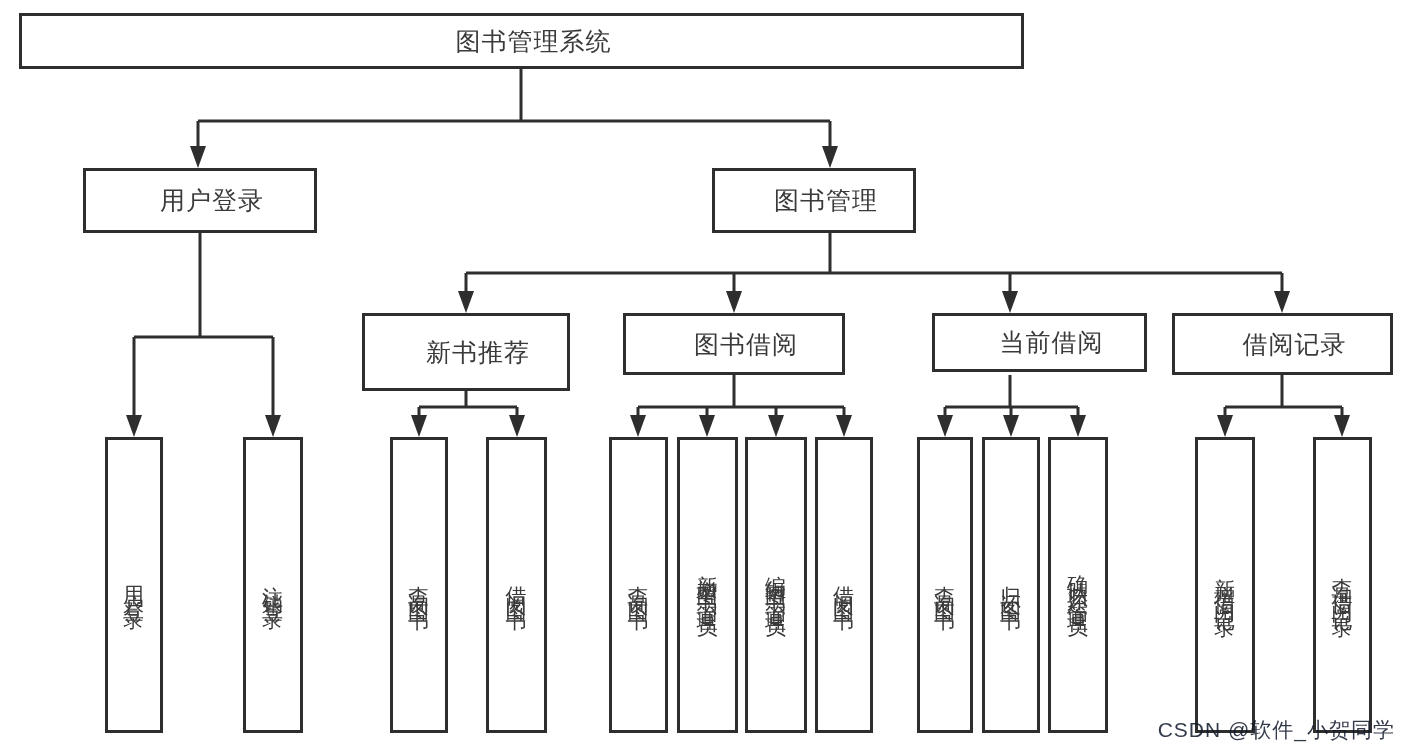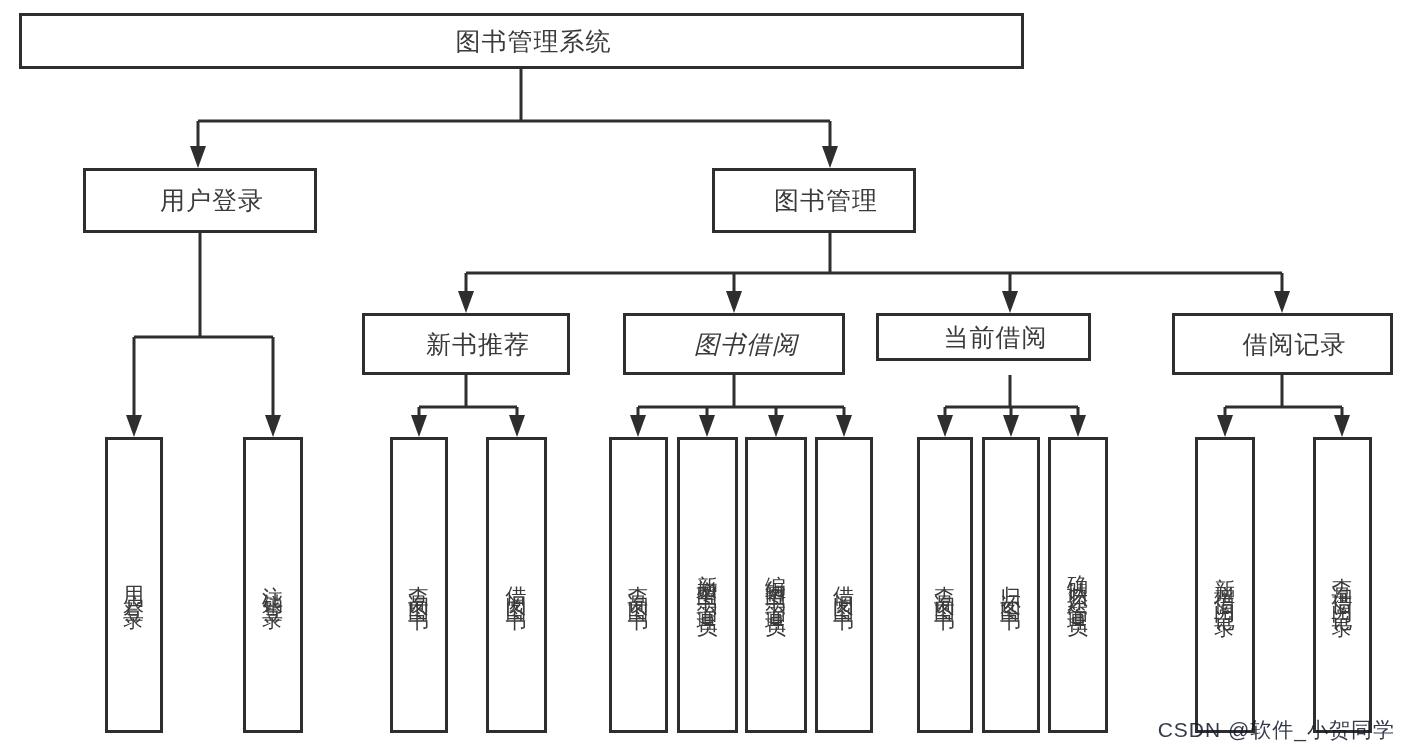--- a/index.html
+++ b/index.html
@@ -104,23 +104,23 @@
       <polygon points="1217,415 1233,415 1225,437"></polygon>
       <polygon points="1334,415 1350,415 1342,437"></polygon>
     </g>
   </svg>
 
   <div class="node hnode" style="left:19px; top:13px; width:1005px; height:56px;">图书管理系统</div>
 
   <div class="node hnode" style="left:83px; top:168px; width:234px; height:65px;">用户登录</div>
   <div class="node hnode" style="left:712px; top:168px; width:204px; height:65px;">图书管理</div>
 
-  <div class="node hnode" style="left:362px; top:313px; width:208px; height:62px;">新书推荐</div>
-  <div class="node hnode" style="left:623px; top:313px; width:222px; height:62px;font-style:italic;">图书借阅</div>
-  <div class="node hnode" style="left:876px; top:313px; width:215px; height:48px;text-align:right;">当前借阅</div>
+  <div class="node hnode" style="left:362px; top:313px; width:208px; height:78px;">新书推荐</div>
+  <div class="node hnode" style="left:623px; top:313px; width:222px; height:62px;">图书借阅</div>
+  <div class="node hnode" style="left:932px; top:313px; width:215px; height:59px;text-align:right;">当前借阅</div>
   <div class="node hnode" style="left:1172px; top:313px; width:221px; height:62px;">借阅记录</div>
 
   <div class="node vnode" style="left:105px; top:437px; width:58px; height:296px;">
     <span class="vtext">用户登录</span>
   </div>
   <div class="node vnode" style="left:243px; top:437px; width:60px; height:296px;">
     <span class="vtext">注销登录</span>
   </div>
 
   <div class="node vnode" style="left:390px; top:437px; width:58px; height:296px;">

